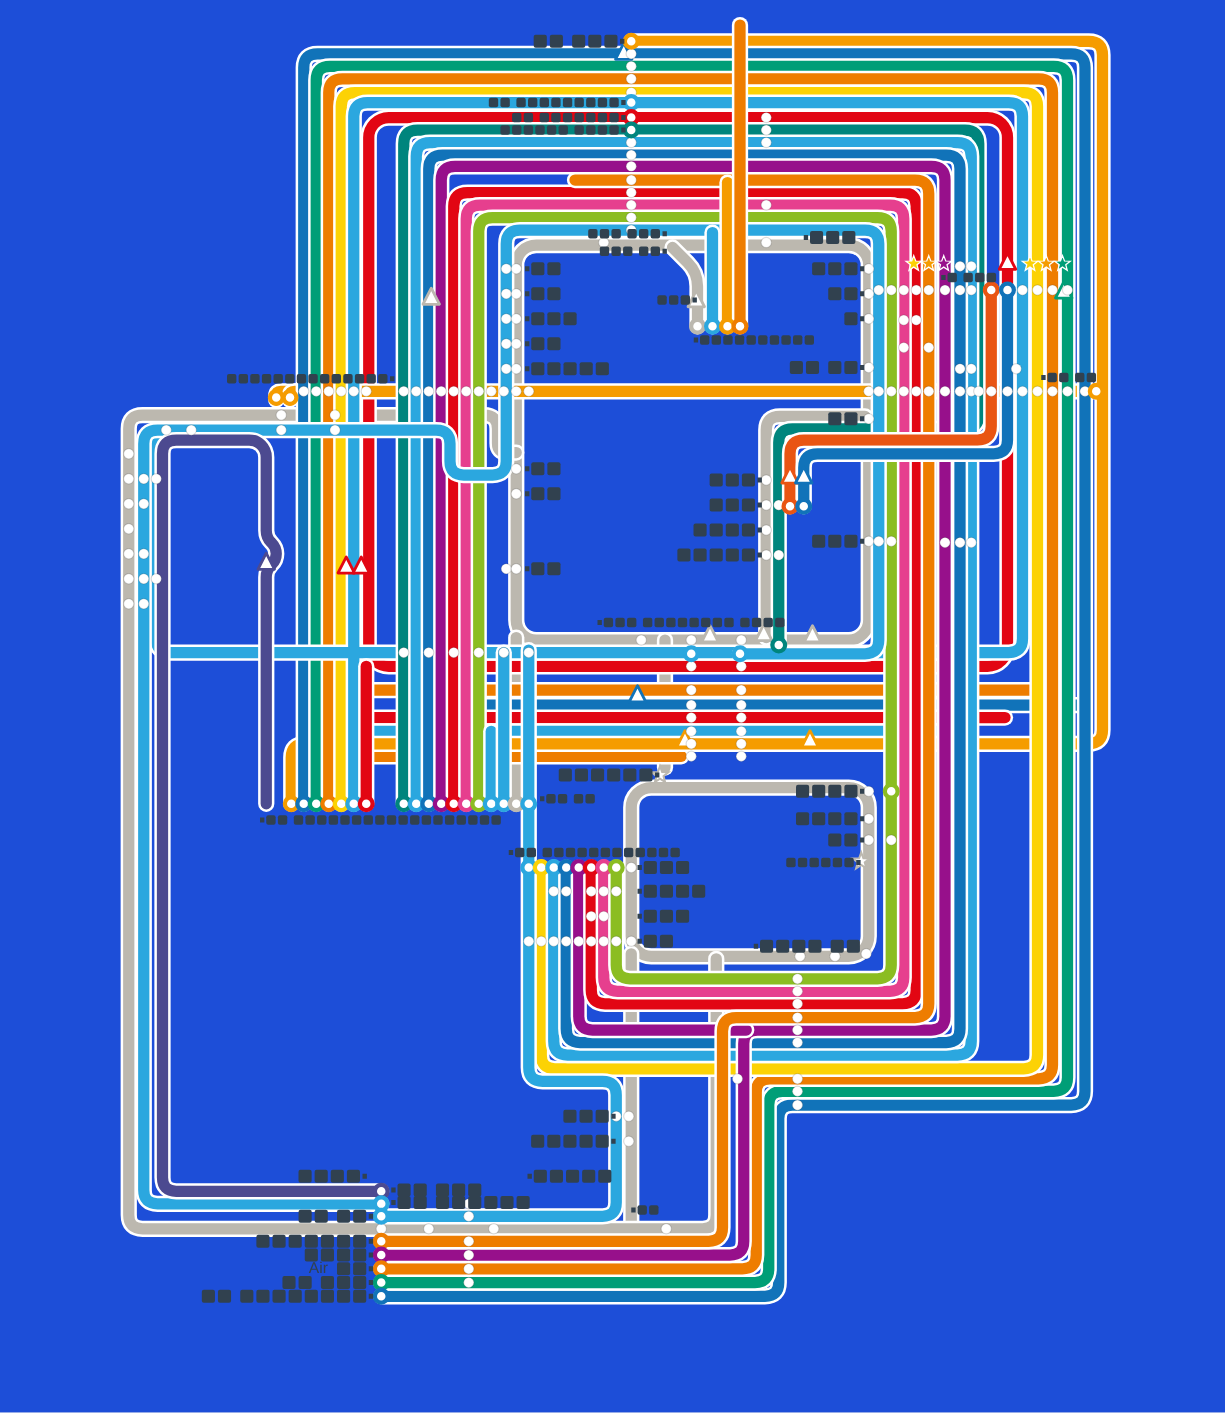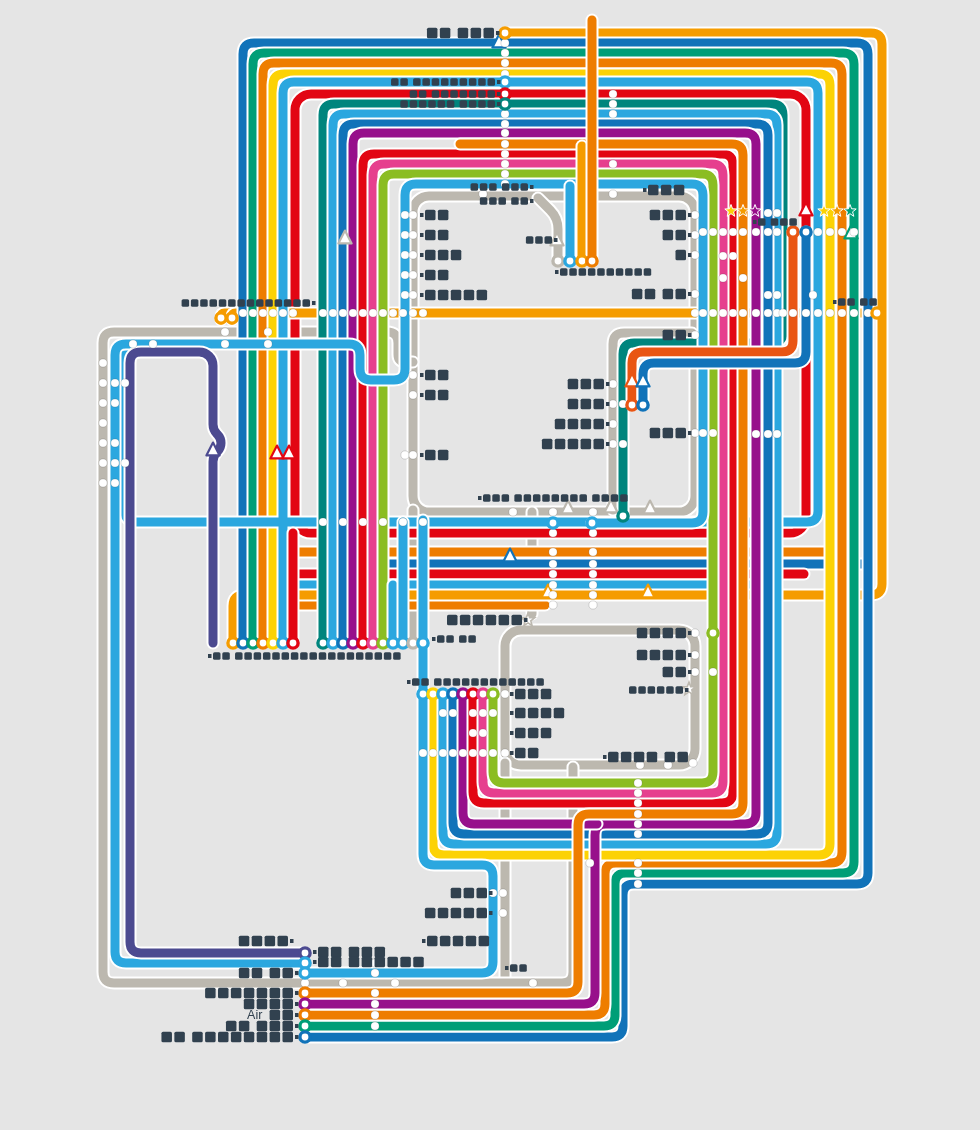--- a/index.html
+++ b/index.html
@@ -1,16 +1,16 @@
 <!DOCTYPE html>
 <html><head>
 <meta charset="utf-8">
 <style>
   html,body{margin:0;padding:0;background:#f7f7f5;font-family:"Liberation Sans",sans-serif;}
-  #stage{position:relative;width:980px;height:1130px;background:#e5e5e5;overflow:hidden;}
+  #stage{position:relative;width:980px;height:1130px;background:#1d4ed8;overflow:hidden;}
   svg{display:block;}
 </style>
 </head>
 <body>
 
 <div id="stage">
   <svg id="map-svg" width="980" height="1130" viewBox="0 0 980 1130" xmlns="http://www.w3.org/2000/svg">
     <g id="layer-routes">
         <rect x="413" y="196" width="282" height="316" rx="16" stroke="#ffffff" stroke-width="13" fill="none" stroke-linecap="round" stroke-linejoin="round"></rect>
         <rect x="413" y="196" width="282" height="316" rx="16" stroke="#bcb8af" stroke-width="9" fill="none" stroke-linecap="round" stroke-linejoin="round"></rect>

